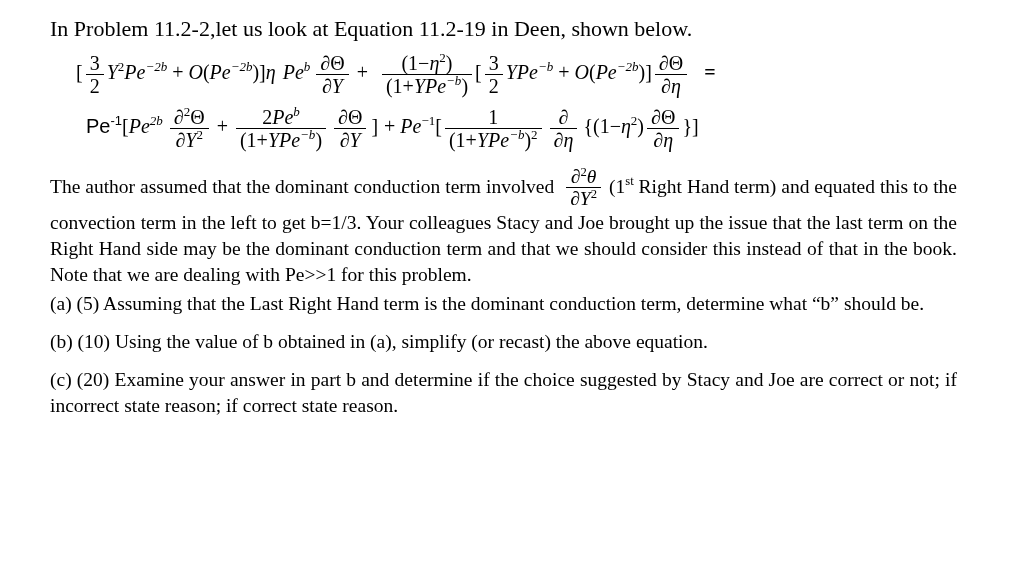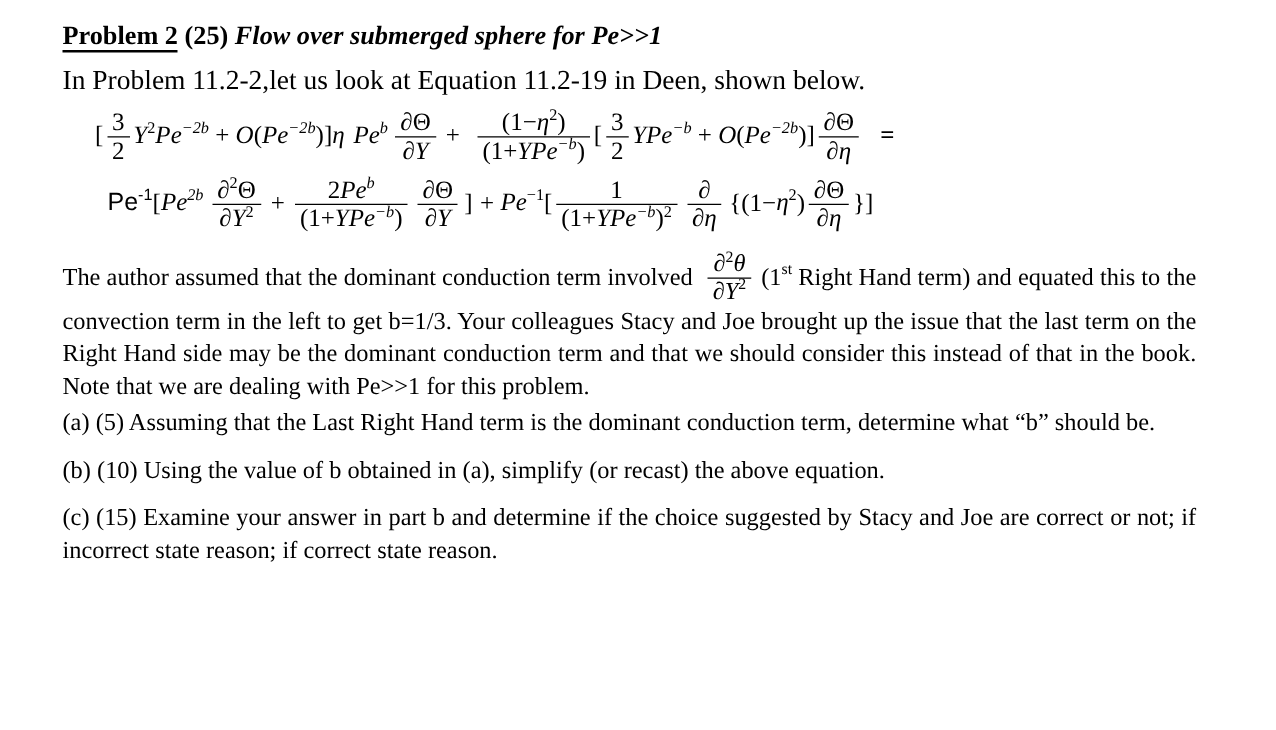--- a/index.html
+++ b/index.html
@@ -30,30 +30,29 @@
   .frac .num,.frac .den{display:block;padding:0 4px;line-height:1.12;}
   .frac .den{border-top:1.5px solid #000;}
   sup.exp{font-size:0.65em;line-height:0;}
   .supw .base:empty{display:none;}
 </style>
 </head>
 <body>
 
 <div class="page">
 
-  <div class="title"><span class="bu">Problem 2</span><span class="b"> (25) </span><span class="bi">Flow over submerged sphere for Pe&gt;&gt;1</span></div>
 
   <div class="intro"><span class="r">In Problem 11.2-2,let us look at Equation 11.2-19 in Deen, shown below.</span></div>
 
   <div class="equation">
     <div class="eq-line eq-line-1"><span class="r">[</span><span class="frac"><span class="num"><span class="r">3</span></span><span class="den"><span class="r">2</span></span></span><span class="supw"><span class="base"><span class="i">Y</span></span><sup class="exp"><span class="r">2</span></sup></span><span class="supw"><span class="base"><span class="i">Pe</span></span><sup class="exp"><span class="i">−2b</span></sup></span><span class="r"> + </span><span class="i">O</span><span class="r">(</span><span class="supw"><span class="base"><span class="i">Pe</span></span><sup class="exp"><span class="i">−2b</span></sup></span><span class="r">)]</span><span class="i">η</span><span class="sp" style="width: 7px;"></span><span class="supw"><span class="base"><span class="i">Pe</span></span><sup class="exp"><span class="i">b</span></sup></span><span class="sp" style="width: 3px;"></span><span class="frac"><span class="num"><span class="i">∂</span><span class="r">Θ</span></span><span class="den"><span class="i">∂</span><span class="i">Y</span></span></span><span class="r"> + </span><span class="sp" style="width: 6px;"></span><span class="frac"><span class="num"><span class="r">(1−</span><span class="supw"><span class="base"><span class="i">η</span></span><sup class="exp"><span class="r">2</span></sup></span><span class="r">)</span></span><span class="den"><span class="r">(1+</span><span class="supw"><span class="base"><span class="i">YPe</span></span><sup class="exp"><span class="i">−b</span></sup></span><span class="r">)</span></span></span><span class="r">[</span><span class="frac"><span class="num"><span class="r">3</span></span><span class="den"><span class="r">2</span></span></span><span class="supw"><span class="base"><span class="i">YPe</span></span><sup class="exp"><span class="i">−b</span></sup></span><span class="r"> + </span><span class="i">O</span><span class="r">(</span><span class="supw"><span class="base"><span class="i">Pe</span></span><sup class="exp"><span class="i">−2b</span></sup></span><span class="r">)]</span><span class="frac"><span class="num"><span class="i">∂</span><span class="r">Θ</span></span><span class="den"><span class="i">∂</span><span class="i">η</span></span></span><span class="sp" style="width: 14px;"></span><span class="b">=</span></div>
     <div class="eq-line eq-line-2"><span class="supw"><span class="base"><span class="sans">Pe</span></span><sup class="exp"><span class="sans">-1</span></sup></span><span class="r">[</span><span class="supw"><span class="base"><span class="i">Pe</span></span><sup class="exp"><span class="i">2b</span></sup></span><span class="sp" style="width: 4px;"></span><span class="frac"><span class="num"><span class="supw"><span class="base"><span class="i">∂</span></span><sup class="exp"><span class="r">2</span></sup></span><span class="r">Θ</span></span><span class="den"><span class="i">∂</span><span class="supw"><span class="base"><span class="i">Y</span></span><sup class="exp"><span class="r">2</span></sup></span></span></span><span class="r"> + </span><span class="frac"><span class="num"><span class="r">2</span><span class="supw"><span class="base"><span class="i">Pe</span></span><sup class="exp"><span class="i">b</span></sup></span></span><span class="den"><span class="r">(1+</span><span class="supw"><span class="base"><span class="i">YPe</span></span><sup class="exp"><span class="i">−b</span></sup></span><span class="r">)</span></span></span><span class="sp" style="width: 2px;"></span><span class="frac"><span class="num"><span class="i">∂</span><span class="r">Θ</span></span><span class="den"><span class="i">∂</span><span class="i">Y</span></span></span><span class="sp" style="width: 2px;"></span><span class="r">]</span><span class="sp" style="width: 6px;"></span><span class="r">+ </span><span class="supw"><span class="base"><span class="i">Pe</span></span><sup class="exp"><span class="r">−1</span></sup></span><span class="r">[</span><span class="frac"><span class="num"><span class="r">1</span></span><span class="den"><span class="r">(1+</span><span class="supw"><span class="base"><span class="i">YPe</span></span><sup class="exp"><span class="i">−b</span></sup></span><span class="supw"><span class="base"><span class="r">)</span></span><sup class="exp"><span class="r">2</span></sup></span></span></span><span class="sp" style="width: 2px;"></span><span class="frac"><span class="num"><span class="i">∂</span></span><span class="den"><span class="i">∂</span><span class="i">η</span></span></span><span class="sp" style="width: 3px;"></span><span class="r">{(1−</span><span class="supw"><span class="base"><span class="i">η</span></span><sup class="exp"><span class="r">2</span></sup></span><span class="r">)</span><span class="frac"><span class="num"><span class="i">∂</span><span class="r">Θ</span></span><span class="den"><span class="i">∂</span><span class="i">η</span></span></span><span class="r">}]</span></div>
   </div>
 
   <div class="para"><span class="r">The author assumed that the dominant conduction term involved </span><span class="sp" style="width: 4px;"></span><span class="frac"><span class="num"><span class="supw"><span class="base"><span class="i">∂</span></span><sup class="exp"><span class="r">2</span></sup></span><span class="i">θ</span></span><span class="den"><span class="i">∂</span><span class="supw"><span class="base"><span class="i">Y</span></span><sup class="exp"><span class="r">2</span></sup></span></span></span><span class="r"> (1</span><span class="supw"><sup class="exp"><span class="r">st</span></sup></span><span class="r"> Right Hand term) and equated this to the convection term in the left to get b=1/3. Your colleagues Stacy and Joe brought up the issue that the last term on the Right Hand side may be the dominant conduction term and that we should consider this instead of that in the book. Note that we are dealing with Pe&gt;&gt;1 for this problem.</span></div>
 
   <div class="items">
     <div class="para"><span class="r">(a) (5) Assuming that the Last Right Hand term is the dominant conduction term, determine what “b” should be.</span></div>
     <div class="para"><span class="r">(b) (10) Using the value of b obtained in (a), simplify (or recast) the above equation.</span></div>
-    <div class="para"><span class="r">(c) (15) Examine your answer in part b and determine if the choice suggested by Stacy and Joe are correct or not; if incorrect state reason; if correct state reason.</span></div>
+    <div class="para"><span class="r">(c) (20) Examine your answer in part b and determine if the choice suggested by Stacy and Joe are correct or not; if incorrect state reason; if correct state reason.</span></div>
   </div>
 
 </div>
 
 </body></html>

